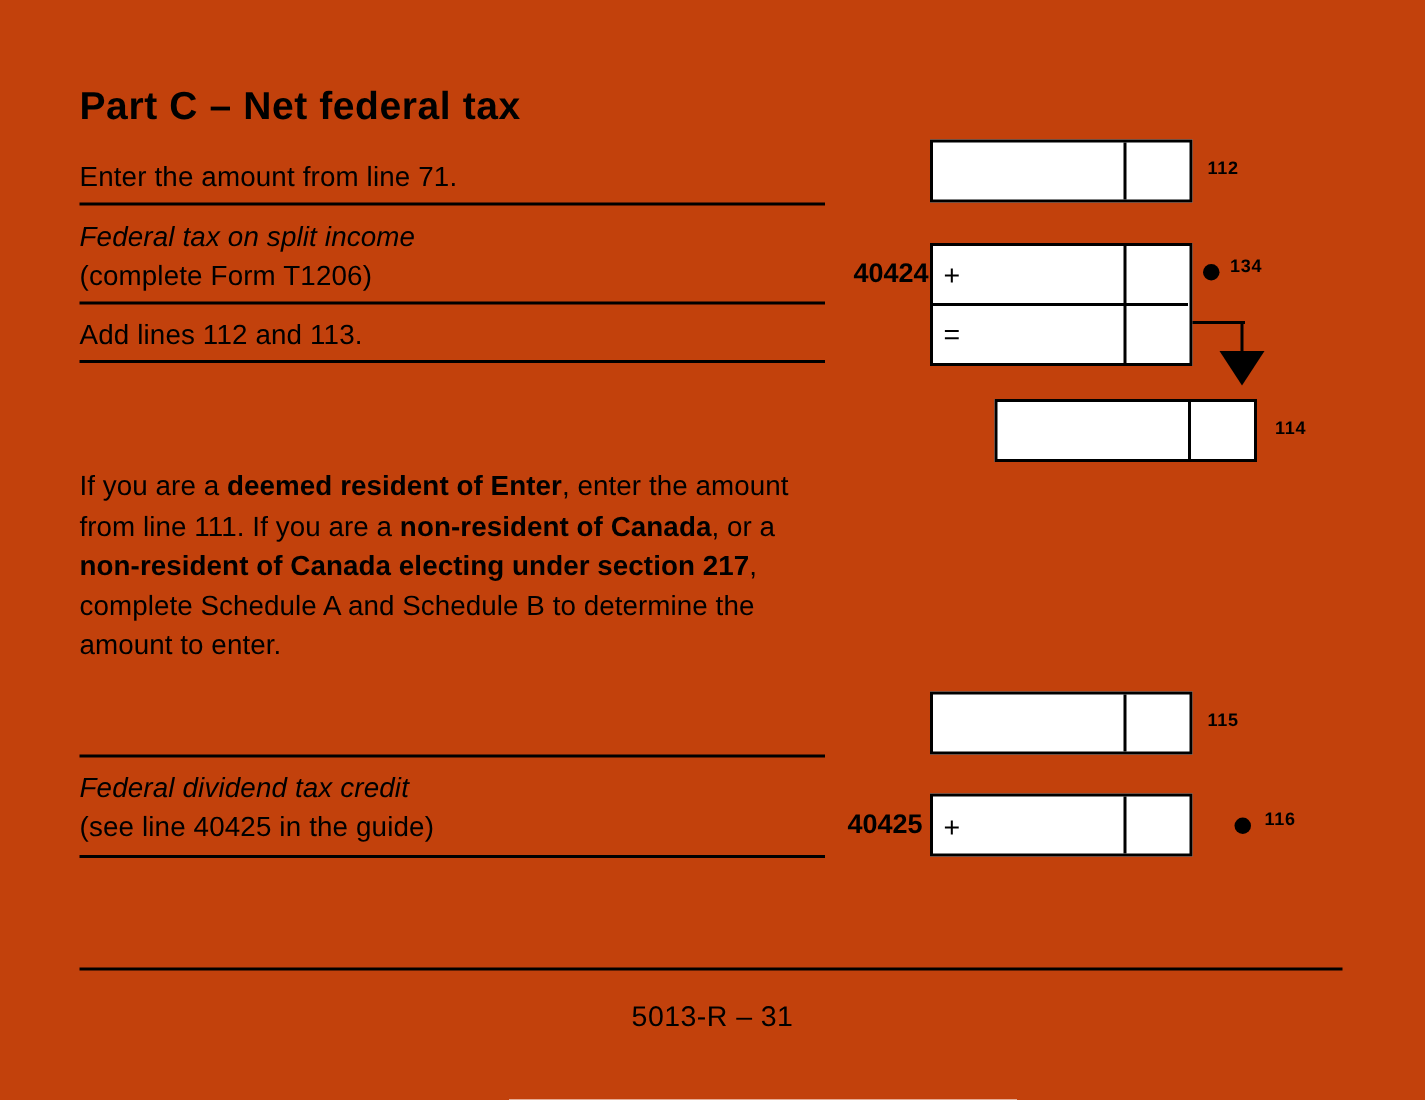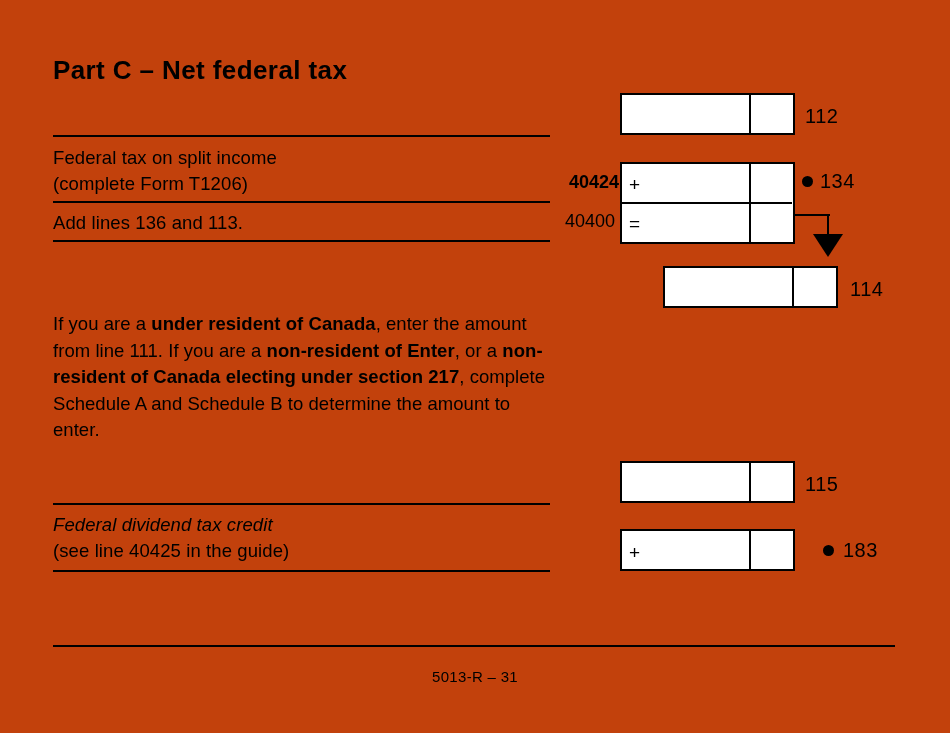--- a/index.html
+++ b/index.html
@@ -90,22 +90,22 @@
     background: #fff;
   }
   .stack-mid {
     position: absolute;
     height: 2.4px;
     background: #000000;
   }
 
   
   .line-no {
-    font-size: 20px;
-    font-weight: normal;
+    font-size: 12px;
+    font-weight: bold;
     white-space: nowrap;
     letter-spacing: 0.5px;
   }
   .bullet {
     position: absolute;
     width: 11px;
     height: 11px;
     border-radius: 50%;
     background: #000000;
   }
@@ -129,43 +129,44 @@
   }
   .arrow-right {
     display: inline-block;
     font-size: 23px;
     line-height: 1;
     vertical-align: -2px;
     margin-left: 4px;
     font-weight: bold;
   }
   .form-id {
-    font-size: 15px;
+    font-size: 19px;
     letter-spacing: 0.3px;
     white-space: nowrap;
     text-align: center;
   }
 </style>
 </head>
 <body>
 
 <div class="page">
 
   <div class="abs part-title">Part C – Net federal tax</div>
 
+  <div class="abs row-label" style="left:53px; top:105px;">Enter the amount from line 71.</div>
   <div class="abs rule" style="left:53px; top:135px; width:497px;"></div>
 
   <div class="abs" style="left:620px; top:93px; width:175px; height:42px;">
     <div class="amount-box" style="width:175px; height:42px; position:relative;">
       <div class="divider" style="left:127px;"></div>
     </div>
   </div>
   <div class="abs line-no" style="left:805px; top:105px;">112</div>
 
-  <div class="abs row-label" style="left:53px; top:145px;">Federal tax on split income</div>
+  <div class="abs row-label" style="left:53px; top:145px;font-style:italic;">Federal tax on split income</div>
   <div class="abs row-label" style="left:53px; top:171px;text-align:center;">(complete Form T1206)</div>
   <div class="abs rule" style="left:53px; top:201px; width:497px;"></div>
 
   <div class="abs code bold" style="left:474px; top:172px; width:145px;">40424</div>
 
   <div class="abs" style="left:620px; top:162px; width:175px; height:82px;">
     <div class="stack-box" style="position:relative; width:175px; height:82px;">
       <div class="stack-mid" style="left:0; top:38px; width:170.2px;"></div>
       <div class="divider" style="position:absolute; left:127px; top:0; bottom:0; width:2.4px; background:#000;"></div>
       <div class="op" style="left:7px; top:11px;">+</div>
@@ -173,58 +174,58 @@
       <div style="position:absolute; left:2.4px; top:2.4px; width:122px; height:33px;"></div>
       <div style="position:absolute; left:131px; top:2.4px; width:41px; height:33px;"></div>
       <div style="position:absolute; left:2.4px; top:41px; width:122px; height:34px;"></div>
       <div style="position:absolute; left:131px; top:41px; width:41px; height:34px;"></div>
     </div>
   </div>
 
   <div class="bullet abs" style="left:802px; top:176px;"></div>
   <div class="abs line-no" style="left:820px; top:170px;">134</div>
 
-  <div class="abs row-label" style="left:53px; top:210px;">Add lines 136 and 113.</div>
+  <div class="abs row-label" style="left:53px; top:210px;">Add lines 112 and 113.</div>
   <div class="abs rule" style="left:53px; top:240px; width:497px;"></div>
-  <div class="abs code" style="left:470px; top:211px; width:145px;">40400</div>
 
   <div class="conn" style="left:795px; top:214px; width:35px; height:2.4px;"></div>
   <div class="conn" style="left:827px; top:214px; width:2.4px; height:23px;"></div>
   <div class="arrowhead abs" style="left:813px; top:234px;"></div>
 
   <div class="abs" style="left:663px; top:266px; width:175px; height:42px;">
     <div class="amount-box" style="width:175px; height:42px; position:relative;">
       <div class="divider" style="left:127px;"></div>
     </div>
   </div>
   <div class="abs line-no" style="left:850px; top:278px;">114</div>
 
   <div class="abs para">
-    <span>If you are a </span><b>under resident of Canada</b><span>, enter the amount from line 111. If you are a </span><b>non-resident of Enter</b><span>, or a </span><b>non-resident of Canada electing under section 217</b><span>, complete Schedule A and Schedule B to determine the amount to enter.</span>
+    <span>If you are a </span><b>deemed resident of Enter</b><span>, enter the amount from line 111. If you are a </span><b>non-resident of Canada</b><span>, or a </span><b>non-resident of Canada electing under section 217</b><span>, complete Schedule A and Schedule B to determine the amount to enter.</span>
   </div>
   <div class="abs rule" style="left:53px; top:503px; width:497px;"></div>
 
   <div class="abs" style="left:620px; top:461px; width:175px; height:42px;">
     <div class="amount-box" style="width:175px; height:42px; position:relative;">
       <div class="divider" style="left:127px;"></div>
     </div>
   </div>
   <div class="abs line-no" style="left:805px; top:473px;">115</div>
 
   <div class="abs row-label" style="left:53px; top:512px;font-style:italic;">Federal dividend tax credit</div>
   <div class="abs row-label" style="left:53px; top:538px;text-align:right;">(see line 40425 in the guide)</div>
   <div class="abs rule" style="left:53px; top:570px; width:497px;"></div>
 
+  <div class="abs code bold" style="left:470px; top:539px; width:145px;">40425</div>
 
   <div class="abs" style="left:620px; top:529px; width:175px; height:42px;">
     <div class="amount-box" style="width:175px; height:42px; position:relative;">
       <div class="divider" style="left:127px;"></div>
       <div class="op" style="left:7px; top:12px;">+</div>
     </div>
   </div>
 
   <div class="bullet abs" style="left:823px; top:545px;"></div>
-  <div class="abs line-no" style="left:843px; top:539px;">183</div>
+  <div class="abs line-no" style="left:843px; top:539px;">116</div>
 
   <div class="abs rule" style="left:53px; top:645px; width:842px;"></div>
   <div class="abs form-id" style="left:0; top:668px; width:950px;">5013-R – 31</div>
 
 </div>
 
 </body></html>

